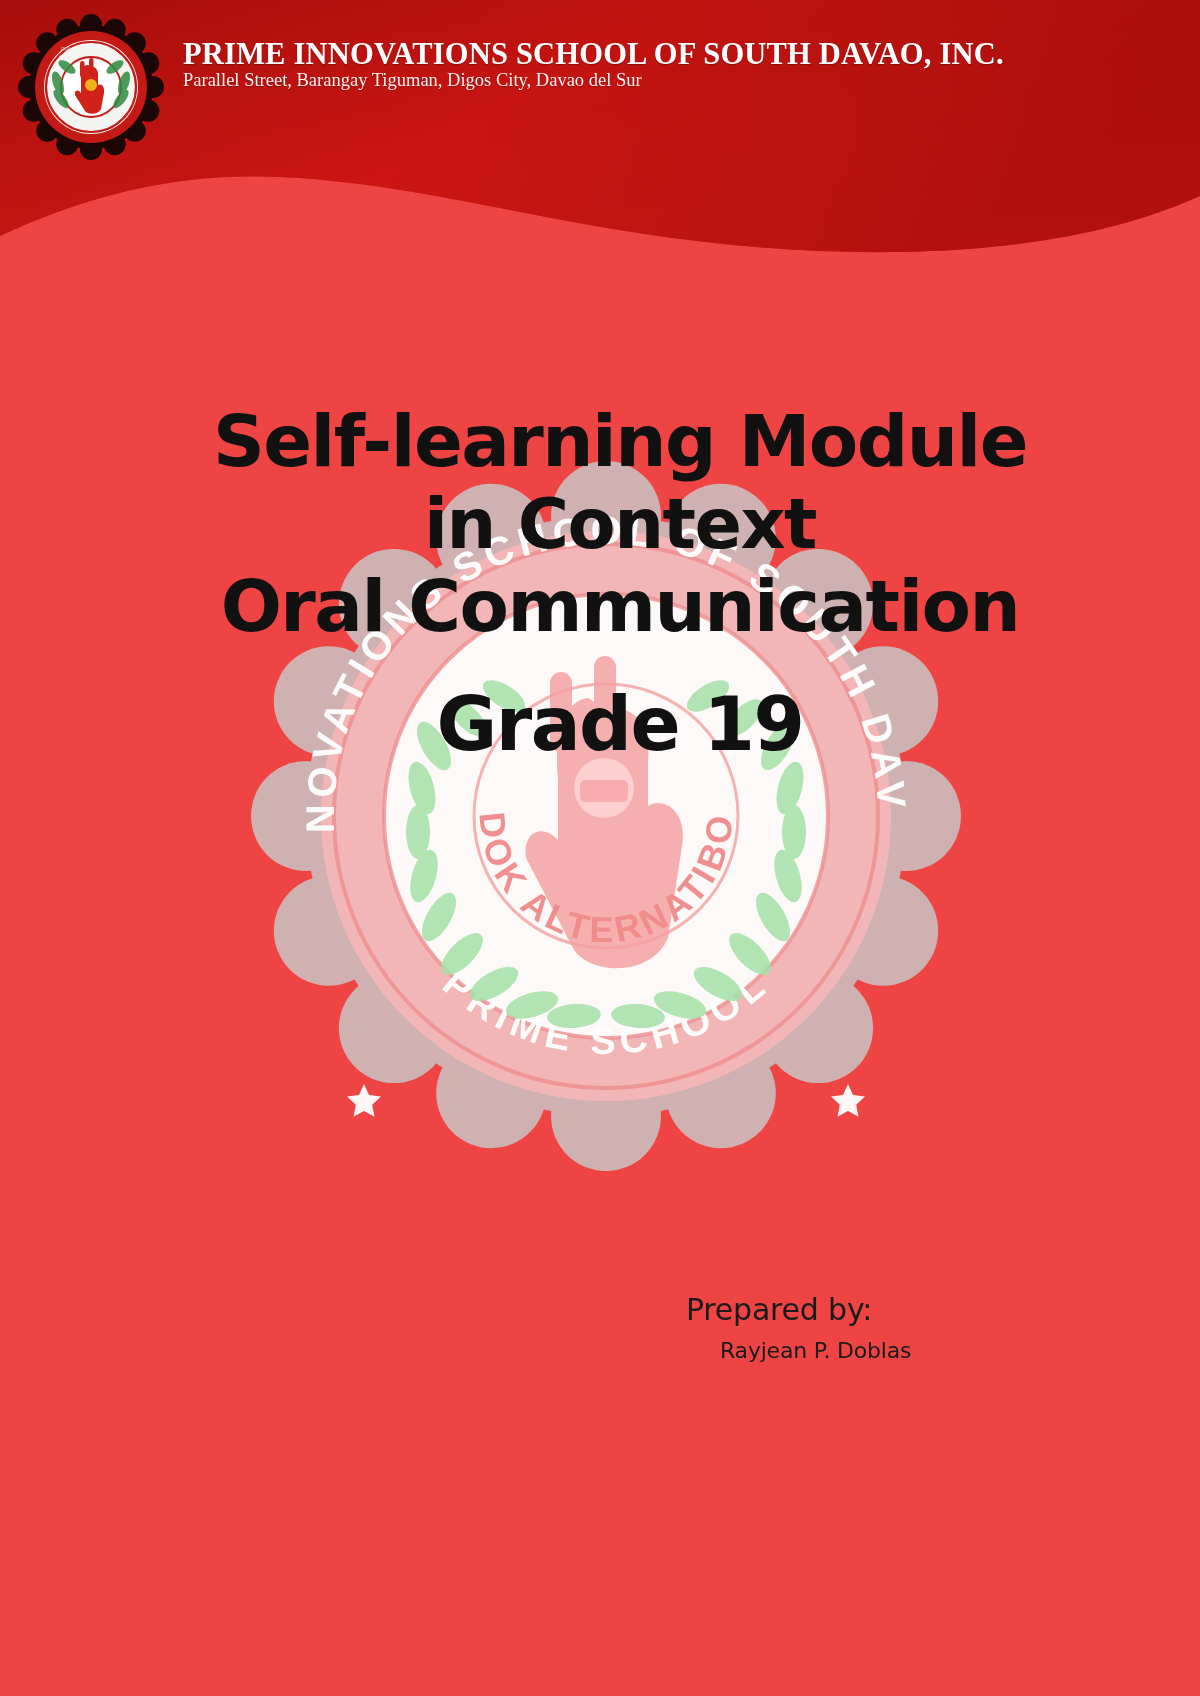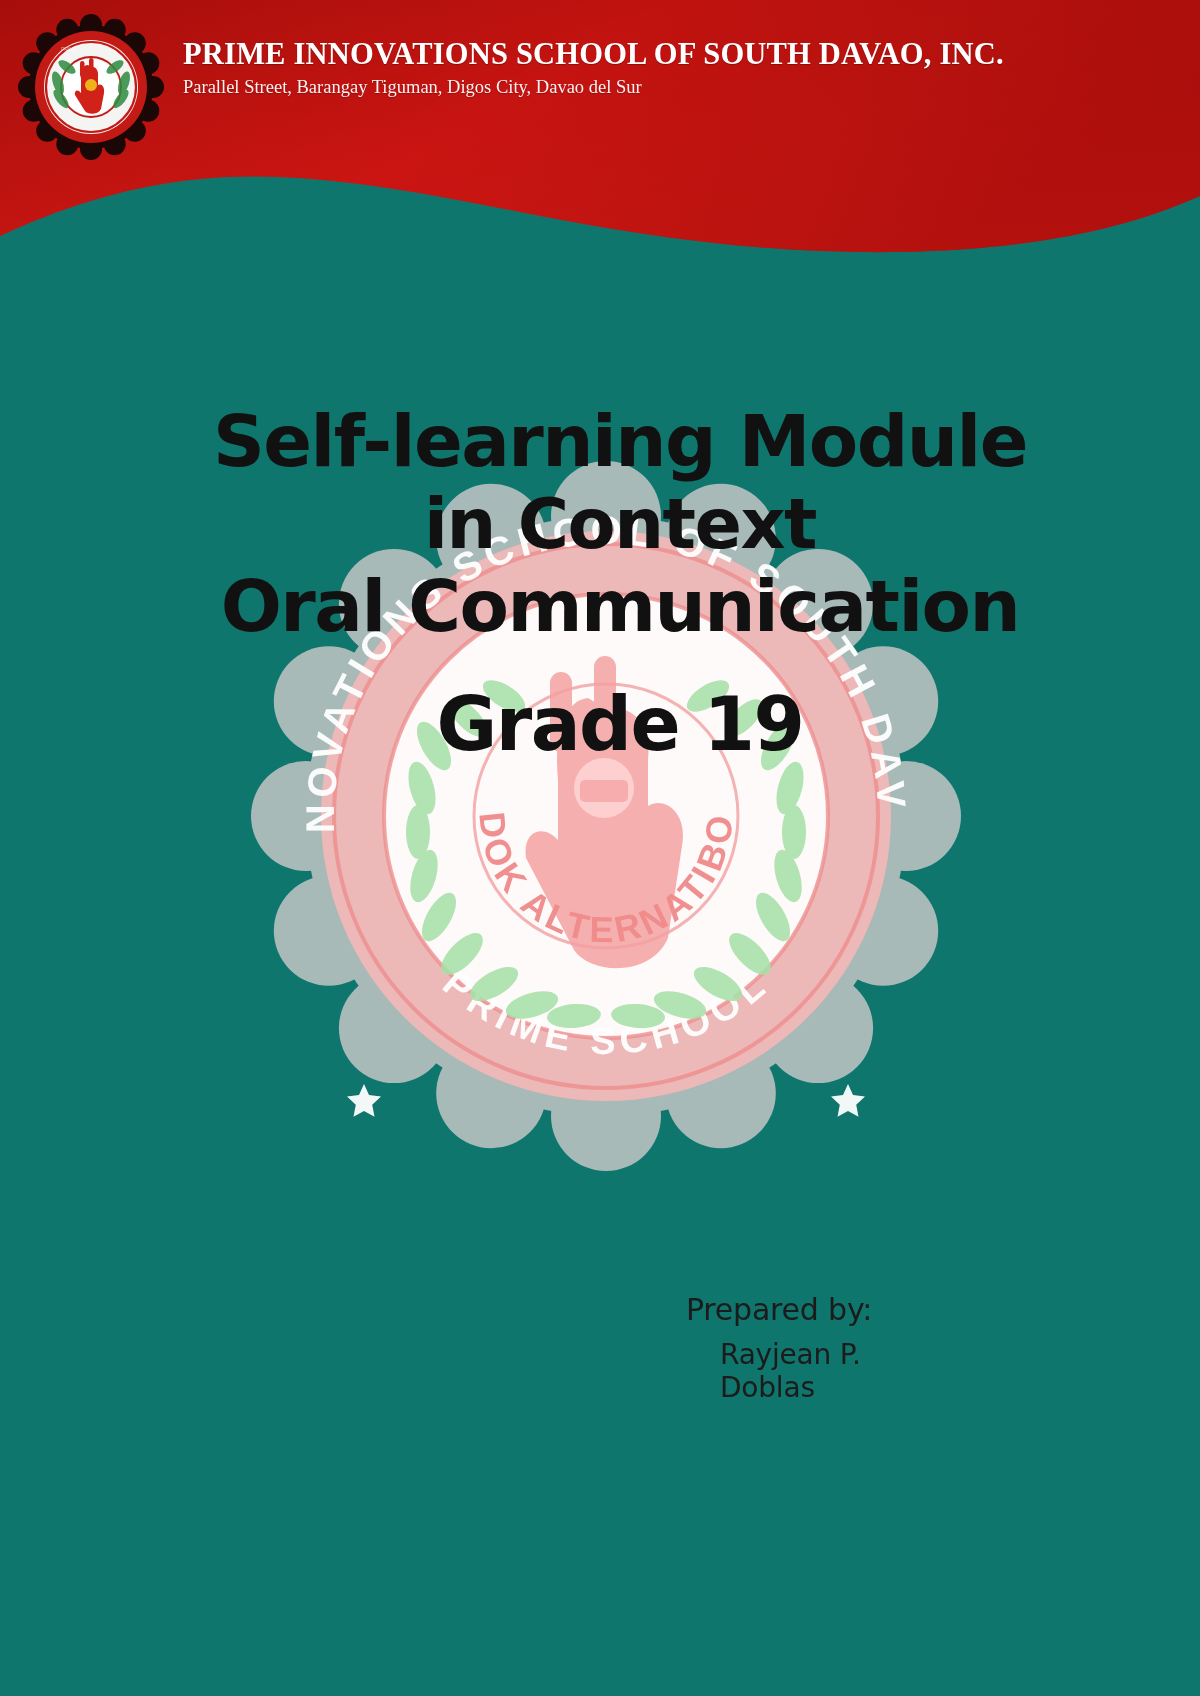--- a/index.html
+++ b/index.html
@@ -12,21 +12,21 @@
     height: 1696px;
     position: relative;
     overflow: hidden;
     font-family: "Liberation Sans", sans-serif;
   }
 
   
   #page {
     position: absolute;
     inset: 0;
-    background: #0f766e;
+    background: #ef4444;
     overflow: hidden;
   }
 
   
   #header-banner {
     position: absolute;
     top: 0;
     left: 0;
     width: 1200px;
     height: 260px;
@@ -51,21 +51,20 @@
     letter-spacing: 0.2px;
     color: #ffffff;
     line-height: 1.06;
     white-space: nowrap;
     text-shadow: 0 1px 1px rgba(0,0,0,0.28);
   }
   #school-address {
     font-family: "Liberation Serif", "DejaVu Serif", serif;
     font-size: 18.5px;
     color: #fdf2f2;
-    margin-top: 7px;
     white-space: nowrap;
     text-shadow: 0 1px 1px rgba(0,0,0,0.25);
   }
 
   
   #header-logo {
     position: absolute;
     left: 18px;
     top: 14px;
     width: 146px;
@@ -126,21 +125,21 @@
   #prepared-label {
     font-family: "DejaVu Sans", sans-serif;
     font-weight: normal;
     font-size: 30px;
     color: #1b1b1b;
     letter-spacing: -0.2px;
   }
   #prepared-name {
     font-family: "DejaVu Sans", sans-serif;
     font-weight: normal;
-    font-size: 28px;
+    font-size: 22px;
     color: #1b1b1b;
     letter-spacing: -0.2px;
     margin-top: 11px;
     margin-left: 34px;
   }
 </style>
 </head>
 <body>
 
 <div id="page">

